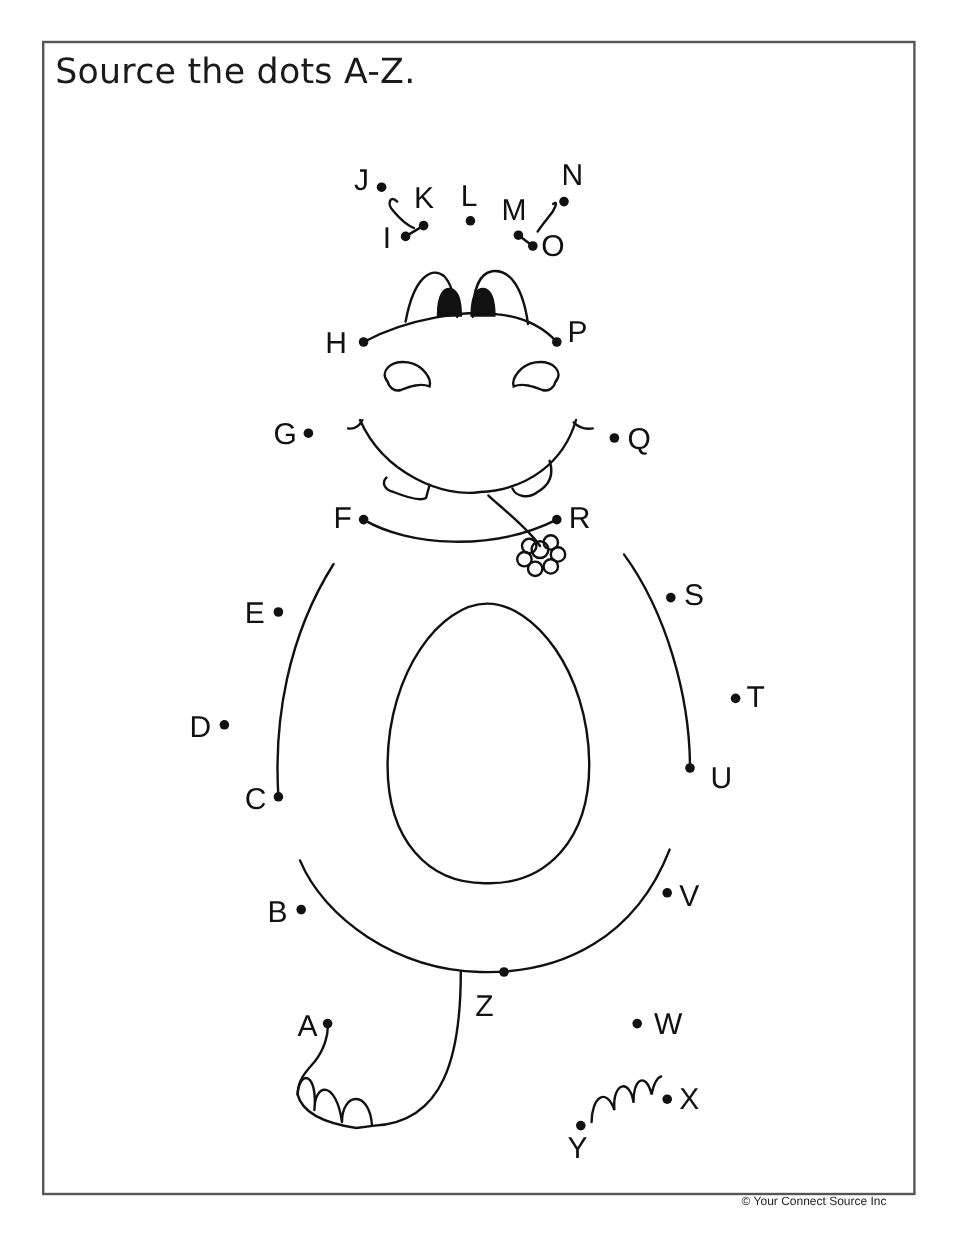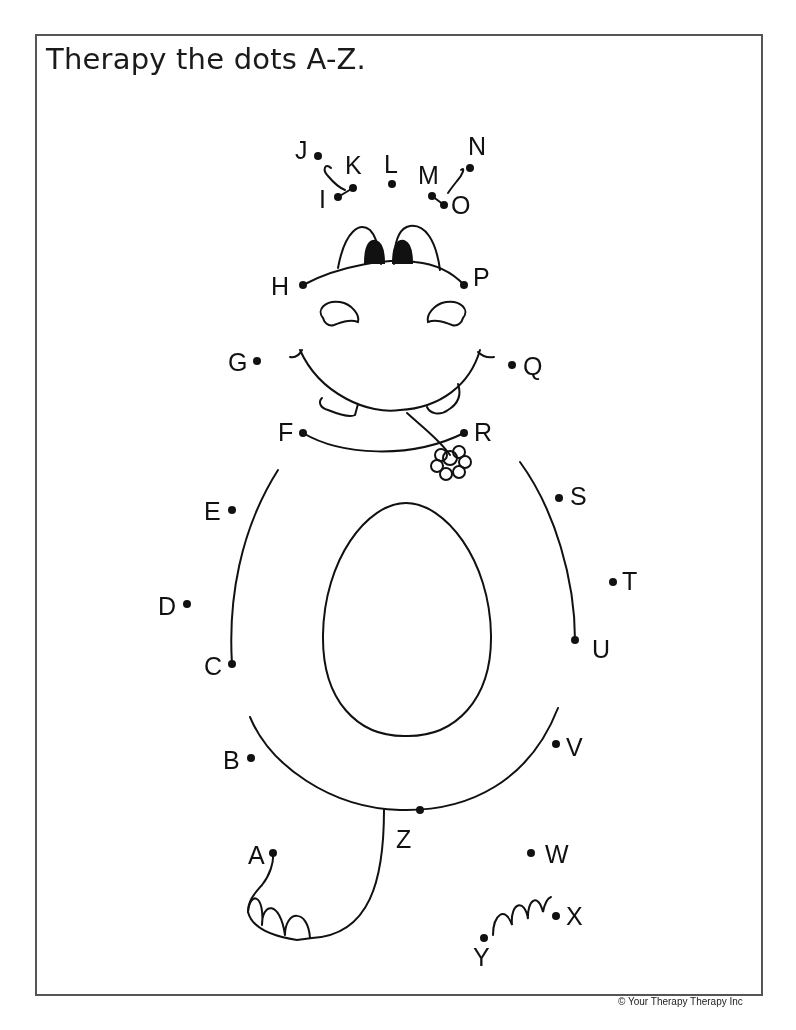--- a/index.html
+++ b/index.html
@@ -8,21 +8,21 @@
   .title{position:absolute;left:46px;top:42px;font-size:29px;color:#1a1a1a;font-family:"DejaVu Sans",sans-serif;font-weight:normal;letter-spacing:0.2px;}
   .footer{position:absolute;left:618px;top:996px;font-size:10px;color:#222;font-family:"Liberation Sans",sans-serif;}
   svg.art{position:absolute;left:0;top:0;}
   .lbl{position:absolute;font-family:"Liberation Sans",sans-serif;font-size:25px;color:#111;line-height:1;}
   .dot{position:absolute;width:8px;height:8px;border-radius:50%;background:#111;margin-left:-4px;margin-top:-4px;}
 </style>
 </head>
 <body>
 
 <div class="frame"></div>
-<div class="title">Therapy the dots A-Z.</div>
+<div class="title">Source the dots A-Z.</div>
 
 <svg class="art" width="796" height="1030" viewBox="0 0 796 1030" fill="none" stroke="#111" stroke-width="2" stroke-linecap="round">
 
   <path d="M331,168 C325,162 322,170 328,176 C333,182 340,188 345,190"></path>
   <path d="M461,170 C466,166 462,176 457,181 C453,186 450,190 448,193"></path>
 
   <line x1="338" y1="197" x2="353" y2="188"></line>
   <line x1="432" y1="196" x2="444" y2="205"></line>
 
   <path d="M338,268 C345,230 360,222 370,230 C378,238 380,255 381,264"></path>
@@ -119,13 +119,13 @@
     <div class="dot" style="left: 531px; top: 853px;"></div>
     <div class="lbl" style="left: 545px; top: 842px;">W</div>
     <div class="dot" style="left: 556px; top: 916px;"></div>
     <div class="lbl" style="left: 566px; top: 904px;">X</div>
     <div class="dot" style="left: 484px; top: 938px;"></div>
     <div class="lbl" style="left: 473px; top: 945px;">Y</div>
     <div class="dot" style="left: 420px; top: 810px;"></div>
     <div class="lbl" style="left: 396px; top: 827px;">Z</div>
   </div>
 
-<div class="footer">© Your Therapy Therapy Inc</div>
+<div class="footer">© Your Connect Source Inc</div>
 
 </body></html>

